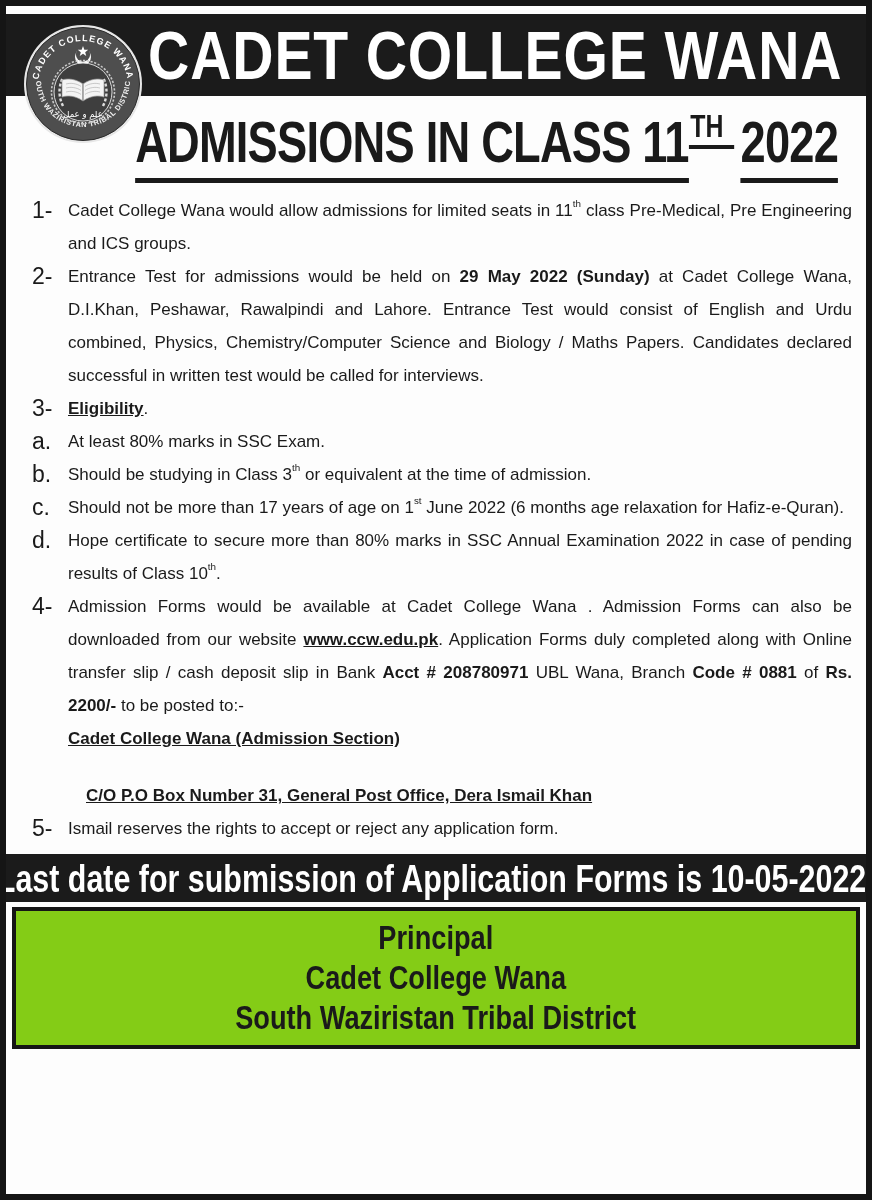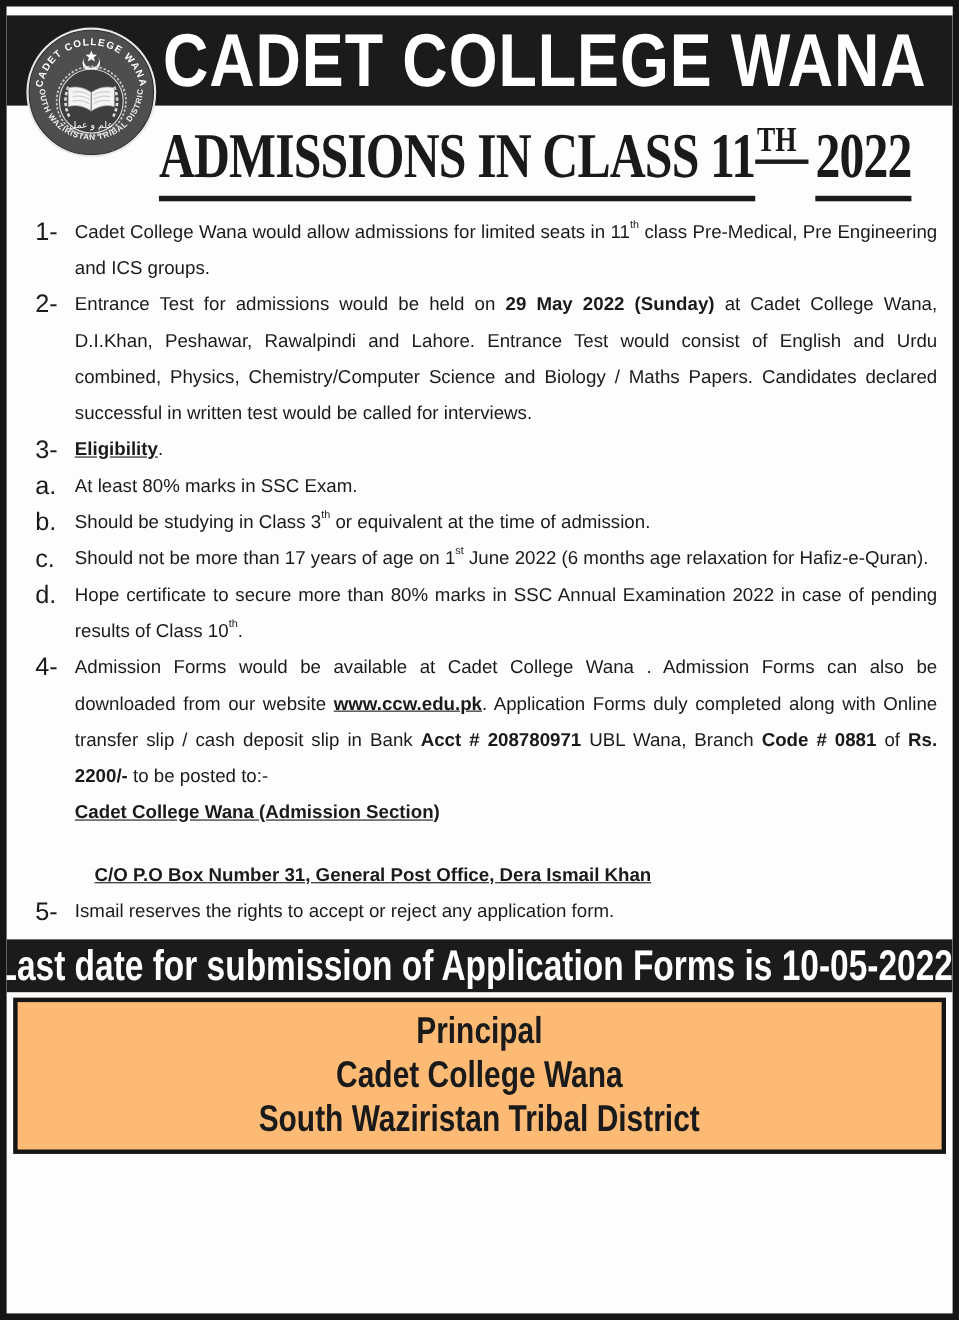--- a/index.html
+++ b/index.html
@@ -36,21 +36,21 @@
     position:absolute;
     left:17px;top:18px;
     width:120px;height:120px;
     z-index:5;
   }
   
   .title-row{
     margin:8px 14px 12px 116px;
     text-align:left;
     height:76px;
-    display:flex;align-items:center;justify-content:center;font-family:Liberation Serif, serif;
+    display:flex;align-items:center;justify-content:center;
   }
   .title-scale{
     display:inline-block;
     transform:scaleX(.78);
     transform-origin:center;
     white-space:nowrap;
     font-weight:bold;
     font-size:58px;
     line-height:1.05;
     letter-spacing:-1px;
@@ -99,21 +99,21 @@
     font-size:39px;line-height:1;
     white-space:nowrap;
     display:inline-block;
     transform:scaleX(.78);
     transform-origin:center;
   }
   
   .footer{
     margin:5px 6px 0 6px;
     border:4px solid #151515;
-    background:#fdba74;
+    background:#84cc16;
     padding:6px 0 8px 0;
     text-align:center;
   }
   .footer-line{
     font-weight:bold;
     font-size:34px;
     line-height:40px;
     white-space:nowrap;
   }
   .footer-line>span{

